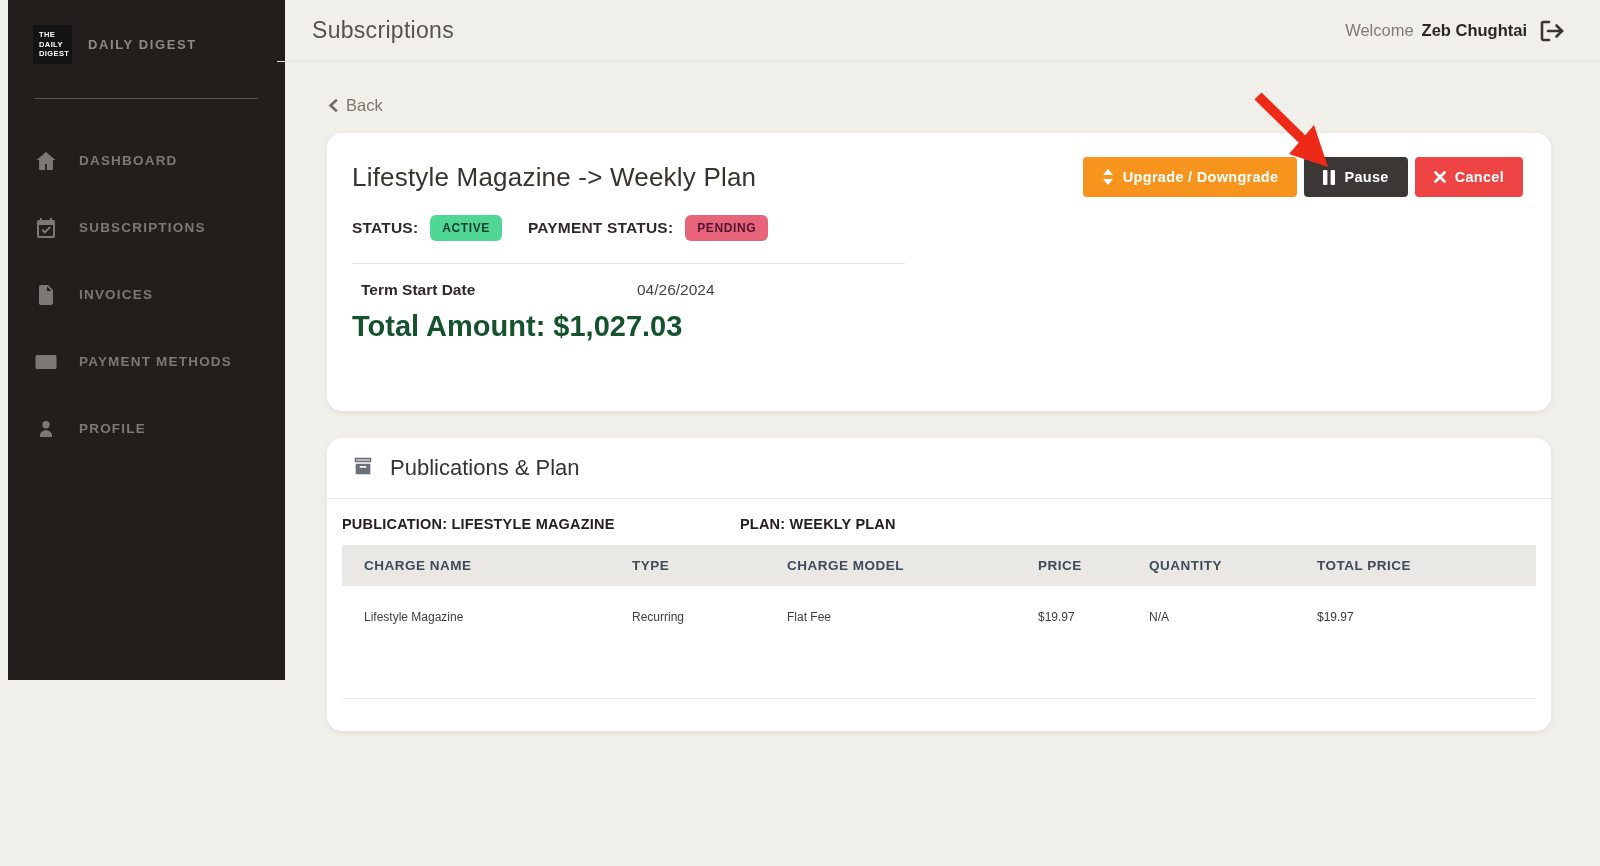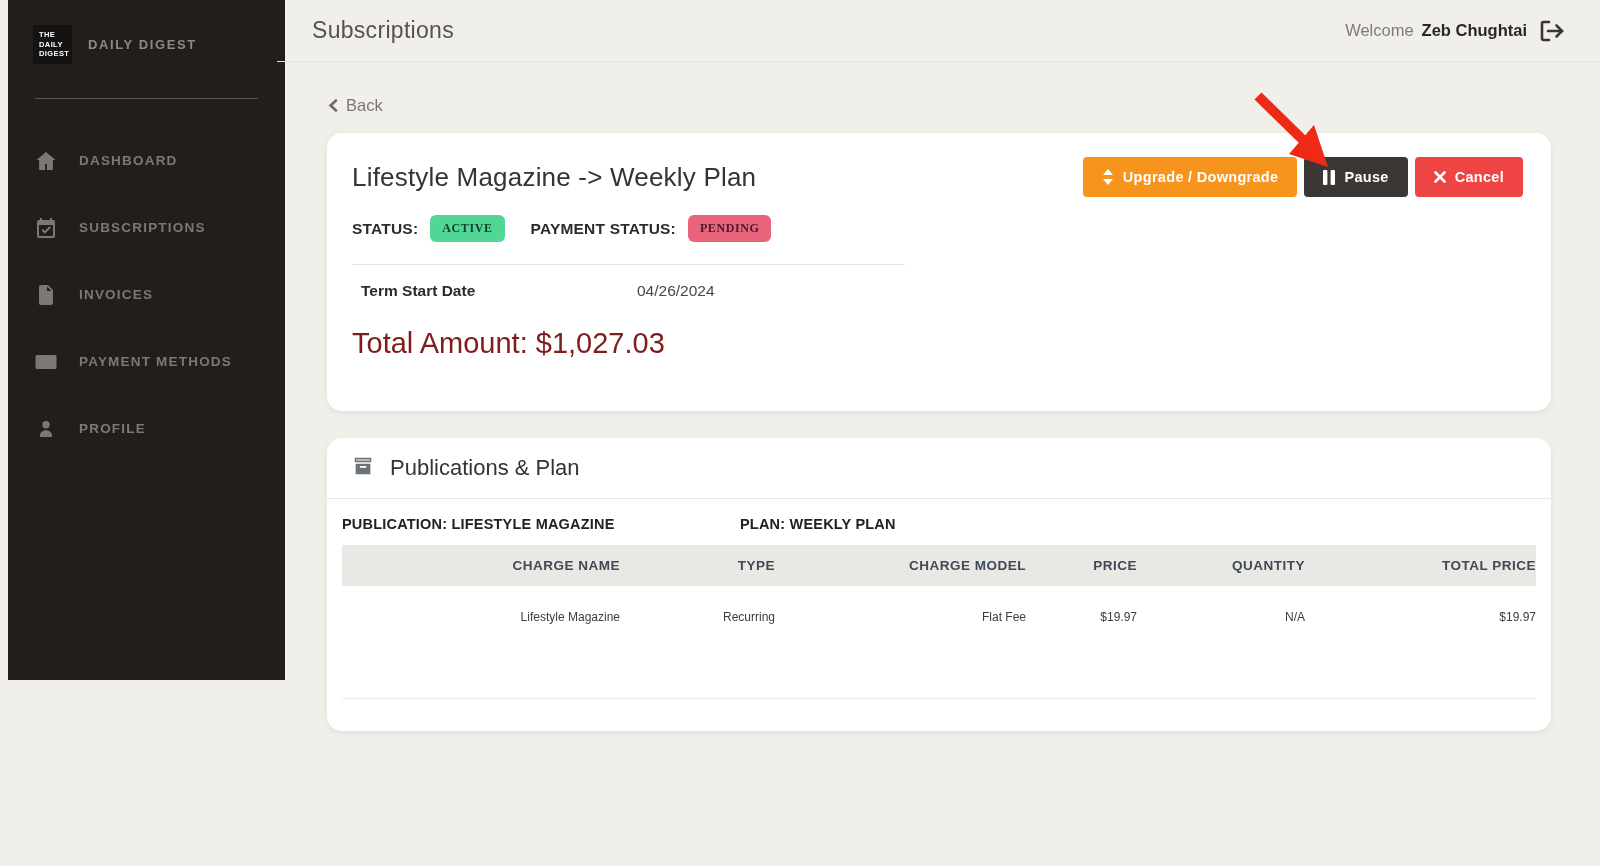--- a/index.html
+++ b/index.html
@@ -71,44 +71,44 @@
   }
   .btn svg { display:block; }
   .btn-upgrade { background:#F7941D; }
   .btn-pause  { background:#3B3734;text-align:right; }
   .btn-cancel { background:#ef4444; }
 
   .status-row { display:flex; align-items:center; gap:12px; margin-top:18px; }
   .status-label { font-size:15.5px; font-weight:bold; color:#2E2A26; letter-spacing:.2px; }
   .badge {
     display:inline-block; padding:6px 12px; border-radius:6px;
-    font-size:12px; font-weight:bold; letter-spacing:.6px;font-family:Liberation Serif, serif;
+    font-size:12px; font-weight:bold; letter-spacing:.6px;
   }
   .badge-active  { background:#50D695; color:#113B2C; margin-right:14px; }
   .badge-pending { background:#E8647B; color:#4F1430; }
 
   .thin-divider { border-top:1px solid #E7E4DF; width:553px; margin-top:22px; }
   .term-row { display:flex; margin-top:17px; font-size:15.5px; }
   .term-label { font-weight:bold; color:#2E2A26; width:285px; padding-left:9px; }
   .term-value { color:#4A4540; }
-  .total-amount { margin-top:27px; font-size:29px; color:#7f1d1d; font-weight:400; }
+  .total-amount { margin-top:11px; font-size:29px; color:#14532d; font-weight:700; }
 
   
   .card-publications { margin-top:27px; height:293px; }
   .pub-head {
     display:flex; align-items:center; gap:16px;
     padding:17px 25px; border-bottom:1px solid #EBE8E3;
   }
   .pub-head .icon svg { width:22px; height:22px; fill:#6B7178; }
   .pub-title { font-size:22px; color:#37332E; font-weight:500; }
   .pub-body { padding:17px 15px 0 15px; }
   .pub-labels { display:flex; font-size:14.5px; font-weight:bold; color:#25211D; letter-spacing:.2px; }
   .pub-label-publication { width:398px; }
   .table { margin-top:13px; }
-  .t-row { display:grid; grid-template-columns:268px 155px 251px 111px 168px 1fr; padding-left:10px; align-items:center;text-align:right; }
+  .t-row { display:grid; grid-template-columns:268px 155px 251px 111px 168px 1fr; padding-left:22px; align-items:center; }
   .t-head { background:#E9E8E5; height:41px; }
   .t-head .t-cell { font-size:13.5px; font-weight:bold; color:#3E4A57; letter-spacing:.5px; }
   .t-data { height:62px; }
   .t-data .t-cell { font-size:12px; color:#403C37; }
   .pub-bottom-divider { border-top:1px solid #EDEBE7; margin:50px 0 0 0; }
 
   
   .annotation-arrow { position:absolute; left:1235px; top:84px; width:110px; height:95px; pointer-events:none; }
 </style>
 </head>

